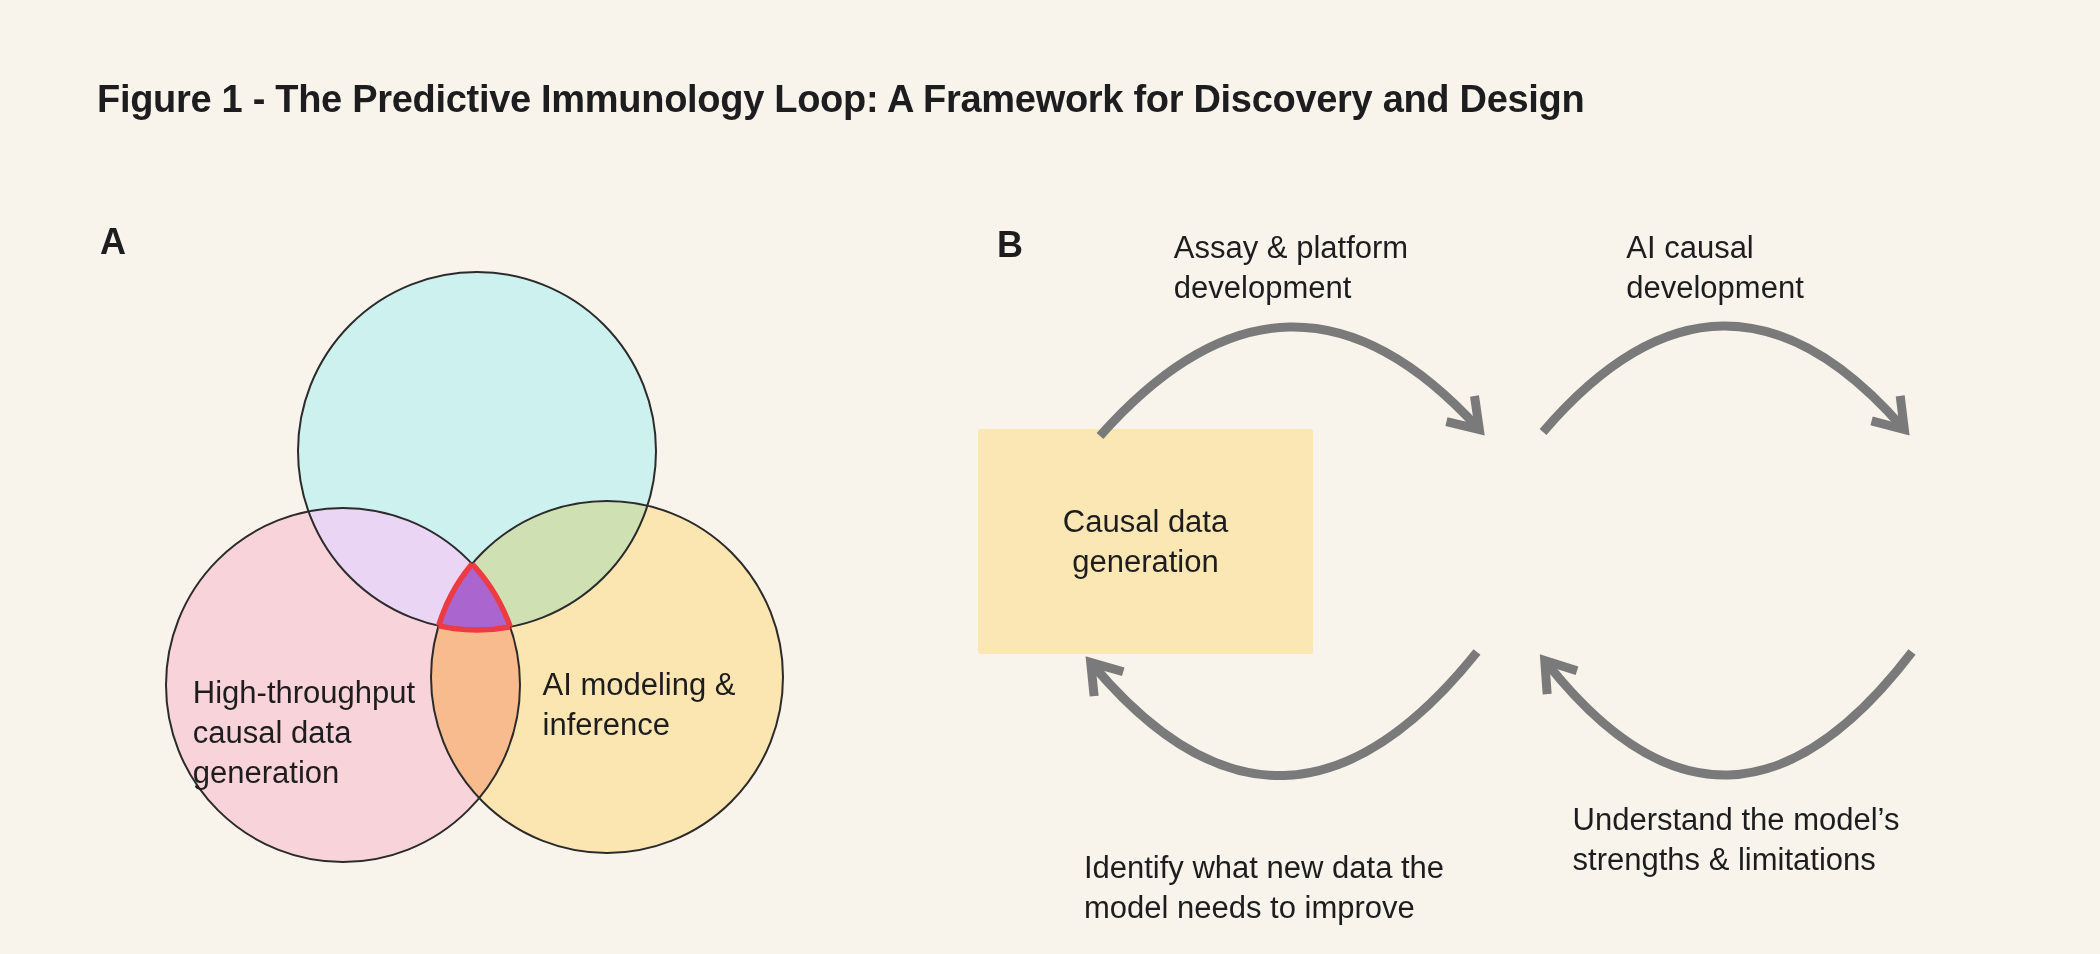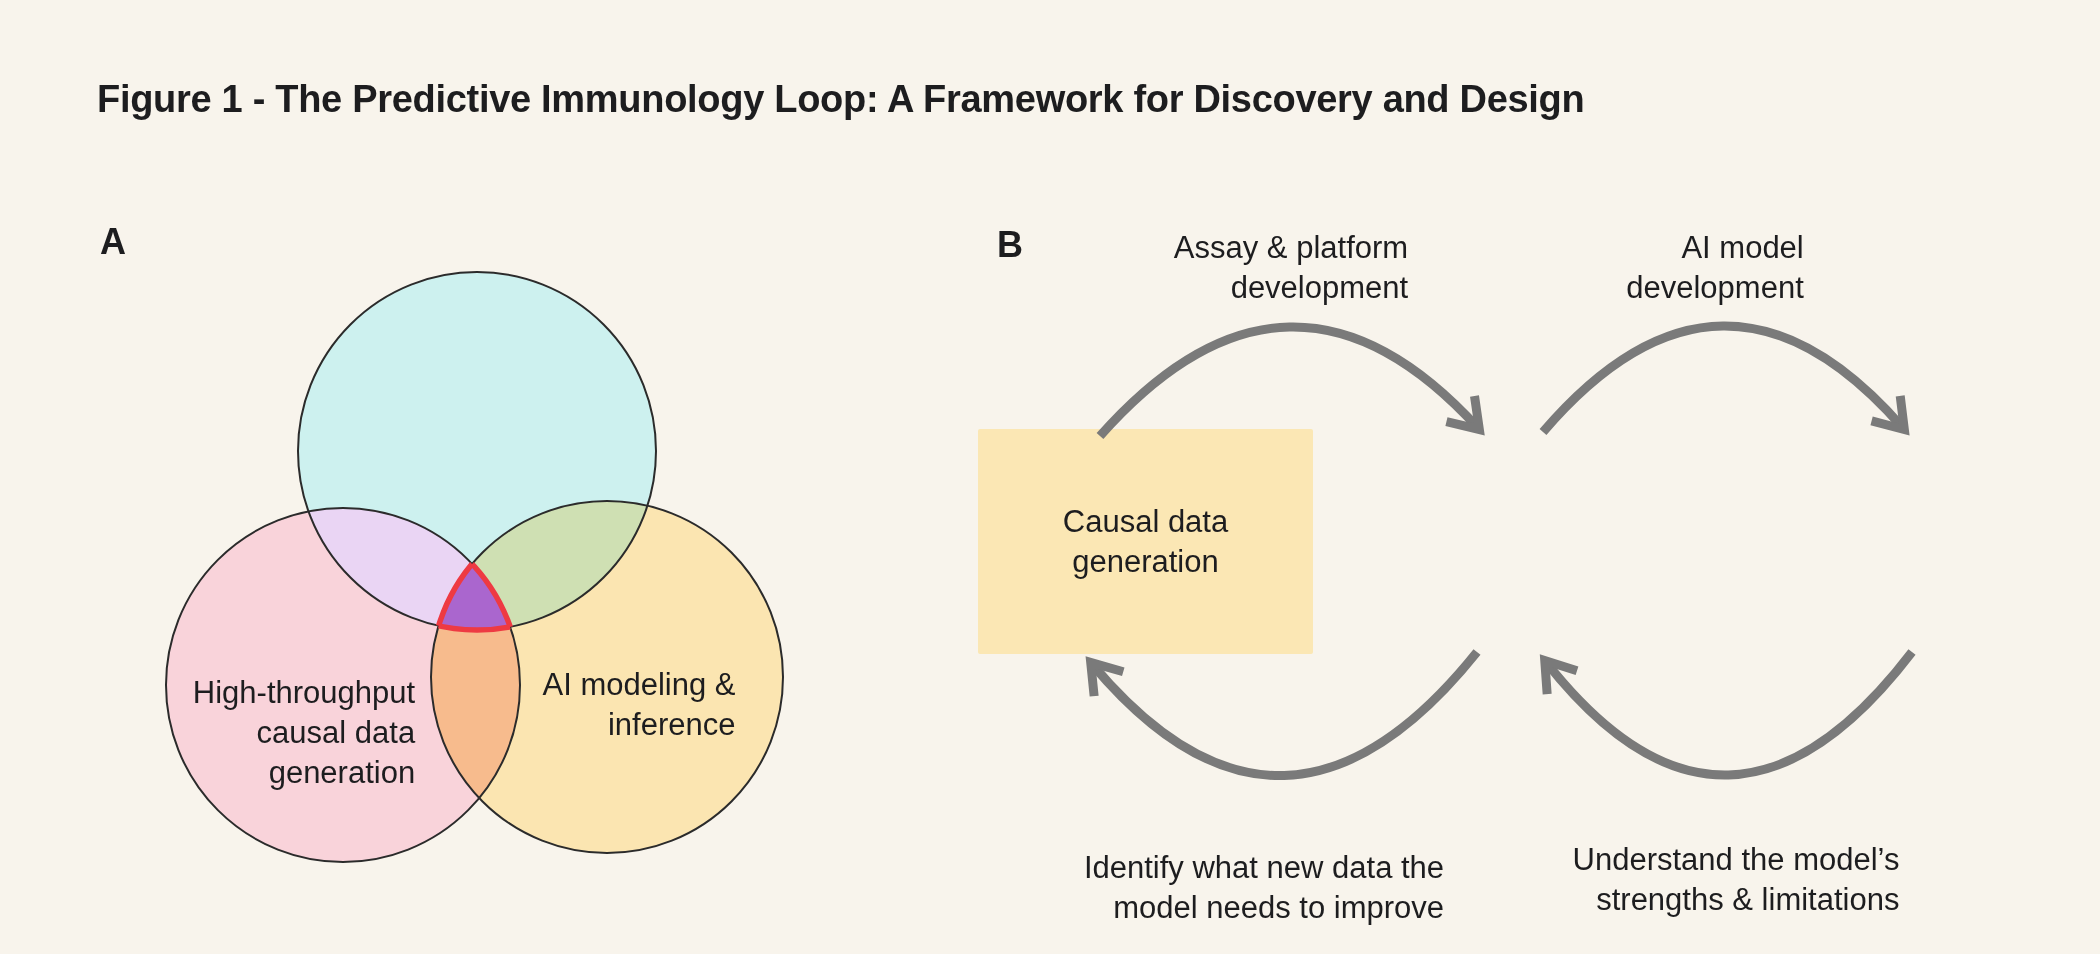--- a/index.html
+++ b/index.html
@@ -20,30 +20,30 @@
   }
   .panel-letter {
     position: absolute;
     font-size: 36px; font-weight: 600; line-height: 1;
   }
   .panel-letter.a { left: 100px; top: 224px; }
   .panel-letter.b { left: 997px; top: 227px; }
   .diagram-label {
     position: absolute;
     font-size: 31px; line-height: 40px;
-    text-align: right; white-space: pre-line;
+    text-align: left; white-space: pre-line;
     transform: translateX(-50%);
   }
   .venn-label-top    { left: 479px; top: 358px; }
   .venn-label-left   { left: 304px; top: 638px; margin-top: 35px; }
   .venn-label-right  { left: 639px; top: 665px; }
   .arc-label-assay      { left: 1291px; top: 228px; }
   .arc-label-aimodel    { left: 1715px; top: 228px; }
   .arc-label-identify   { left: 1264px; top: 800px; margin-top: 48px; }
-  .arc-label-understand { left: 1736px; top: 800px; margin-top: 40px; }
+  .arc-label-understand { left: 1736px; top: 800px; }
   .flow-box {
     position: absolute; top: 429px;
     width: 335px; height: 225px;
     background: #fbe7b4; border-radius: 2px;
     display: flex; align-items: center; justify-content: center;
   }
   .flow-box .box-text {
     font-size: 31px; line-height: 40px;
     text-align: center; white-space: pre-line;
   }
@@ -134,20 +134,20 @@
       </marker>
     </defs>
     <path d="M 1100 436 Q 1290 222 1478 428" fill="none" stroke-width="9" marker-end="url(#arrowhead)" stroke="#7a7a7a"></path>
     <path d="M 1543 432 Q 1723 222 1903 428" fill="none" stroke-width="9" marker-end="url(#arrowhead)" stroke="#7a7a7a"></path>
     <path d="M 1477 652 Q 1284 893 1092 664" fill="none" stroke-width="9" marker-end="url(#arrowhead)" stroke="#7a7a7a"></path>
     <path d="M 1912 652 Q 1728 893 1546 662" fill="none" stroke-width="9" marker-end="url(#arrowhead)" stroke="#7a7a7a"></path>
   </svg>
 
   <div class="diagram-label arc-label-assay">Assay &amp; platform
 development</div>
-  <div class="diagram-label arc-label-aimodel">AI model
+  <div class="diagram-label arc-label-aimodel">AI causal
 development</div>
   <div class="diagram-label arc-label-identify">Identify what new data the
 model needs to improve</div>
   <div class="diagram-label arc-label-understand">Understand the model’s
 strengths &amp; limitations</div>
 
 </div>
 
 </body></html>

